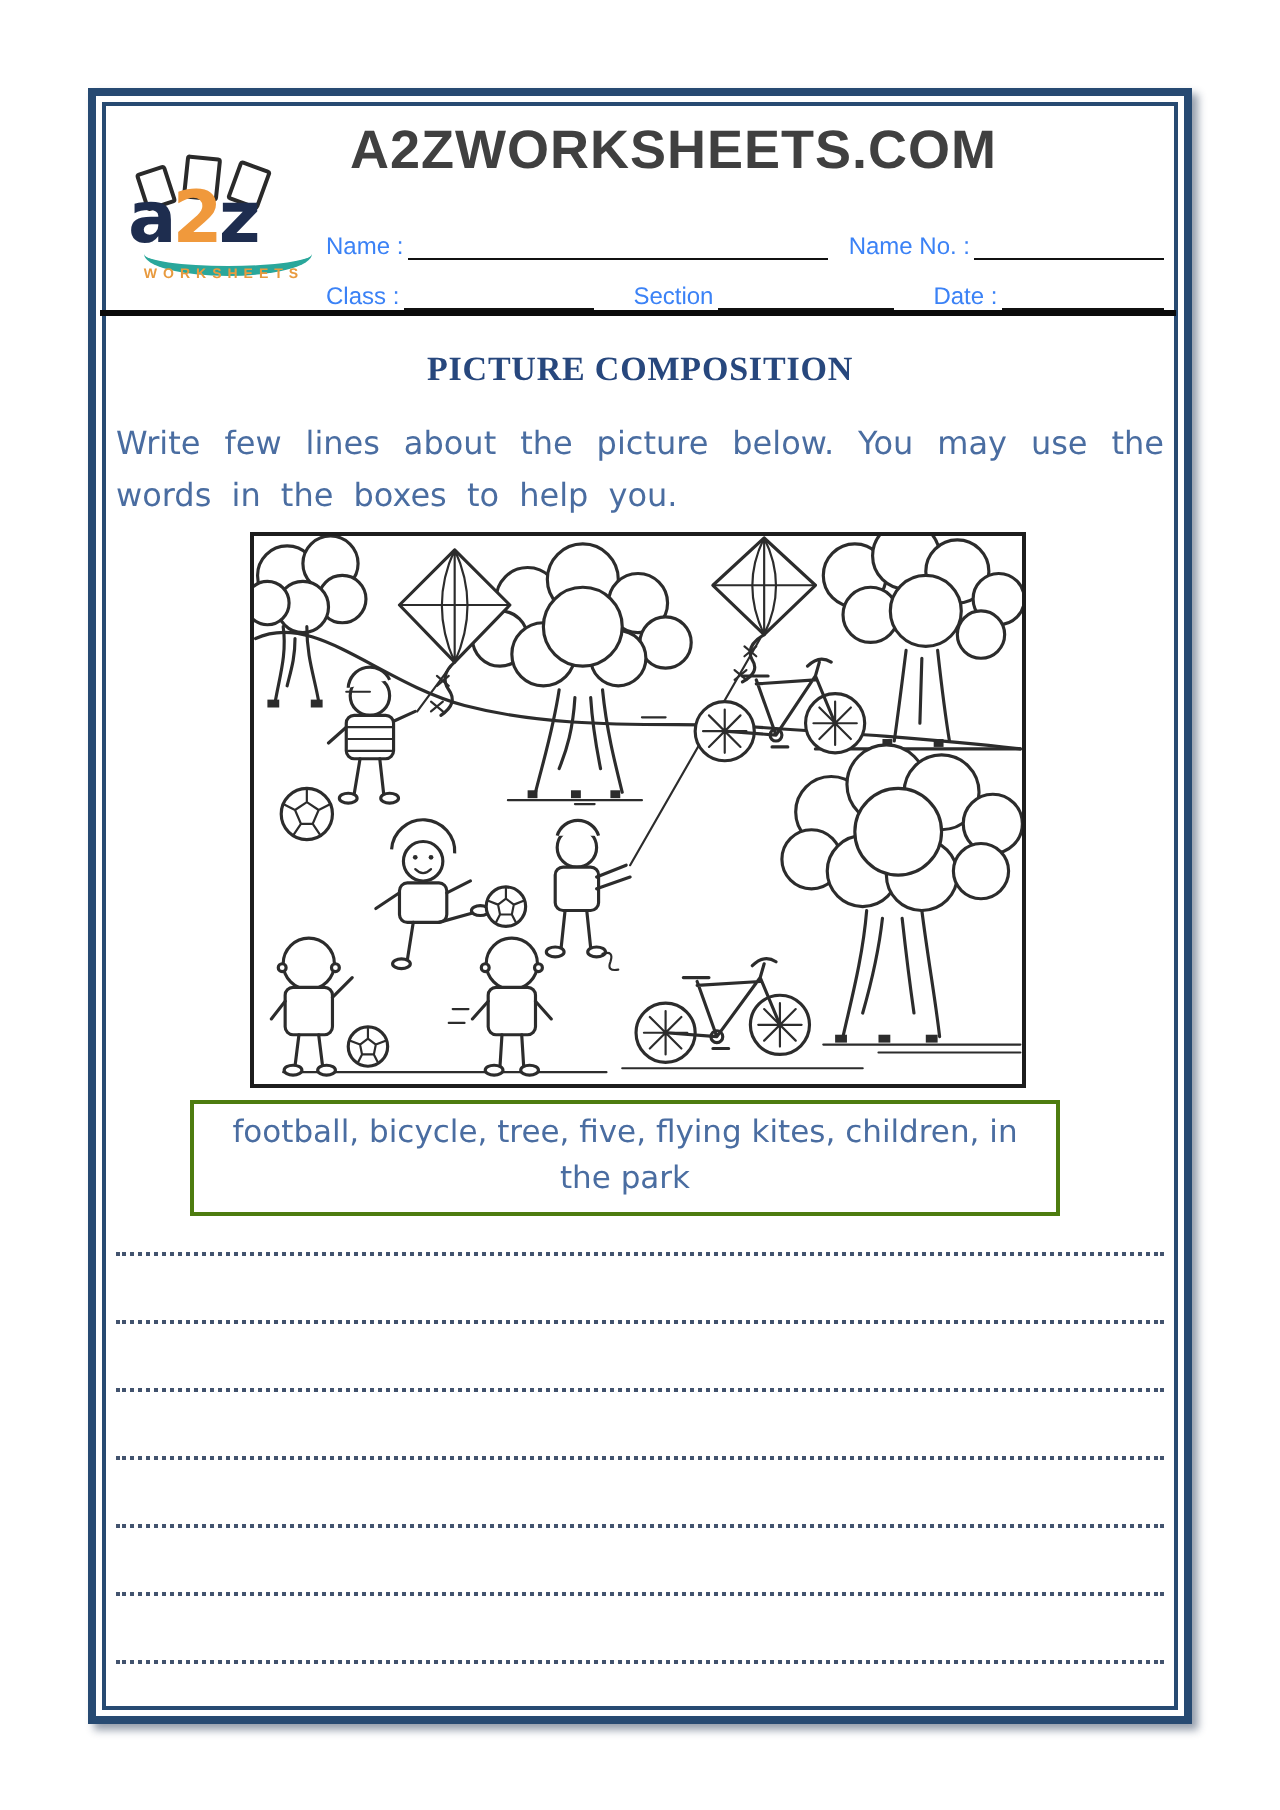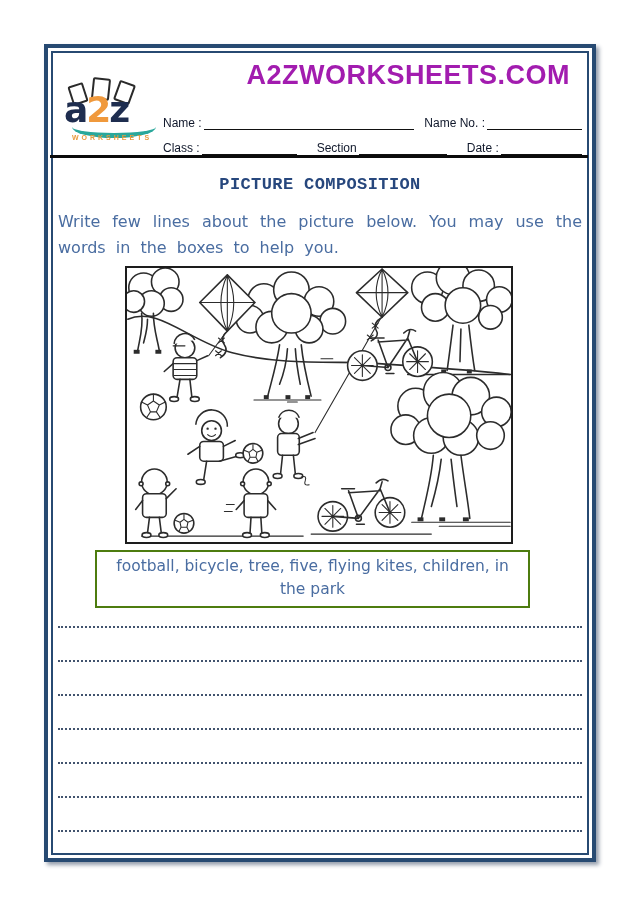--- a/index.html
+++ b/index.html
@@ -6,51 +6,51 @@
   html,body { width:640px; height:905px; background:#ffffff; font-family:"Liberation Sans", sans-serif; }
   .page { position:relative; width:640px; height:905px; background:#fff; overflow:hidden; }
 
   
   .frame-outer { position:absolute; left:44px; top:44px; width:552px; height:818px;
     border:4px solid #274a72; padding:3px; background:#fff;
     box-shadow:3px 3px 4px rgba(20,40,70,.45); }
   .frame-inner { width:100%; height:100%; border:2px solid #274a72; }
 
   
-  .hdr-title { position:absolute; left:175px; top:60px; width:395px; text-align:right;
-    font-size:27px; font-weight:bold; color:#a21caf; letter-spacing:.5px; }
+  .hdr-title { position:absolute; left:175px; top:60px; width:395px; text-align:left;
+    font-size:27px; font-weight:bold; color:#404040; letter-spacing:.5px; }
 
   
   .logo { position:absolute; left:58px; top:76px; width:108px; height:82px; }
   .paper { position:absolute; background:#fff; border:2px solid #2a2a2a; border-radius:2px; }
   .p1 { left:12px; top:8px; width:16px; height:20px; transform:rotate(-18deg); }
   .p2 { left:34px; top:2px; width:18px; height:22px; transform:rotate(6deg); }
   .p3 { left:58px; top:6px; width:17px; height:21px; transform:rotate(20deg); }
   .swoosh { position:absolute; left:14px; top:40px; width:84px; height:22px;
     border-radius:50%; border-bottom:5px solid #2aa79b; }
   .logo-text { position:absolute; left:6px; top:16px; font-size:36px; font-weight:bold;
     font-family:"DejaVu Sans", sans-serif; line-height:1; letter-spacing:-2px; }
   .lt-navy { color:#1e2d4f; } .lt-orange { color:#f0993c; }
   .logo-sub { position:absolute; left:2px; top:58px; width:104px; text-align:center;
     font-size:7px; font-weight:bold; color:#e89a3e; letter-spacing:3px; }
 
   
-  .form-rows { position:absolute; left:163px; top:110px; width:419px; font-size:12px; color:#0f172a; }
+  .form-rows { position:absolute; left:163px; top:110px; width:419px; font-size:12px; color:#3b82f6; }
   .frow { display:flex; align-items:flex-end; height:20px; margin-bottom:5px; }
   .flabel { white-space:nowrap; padding-right:2px; }
   .fline { border-bottom:1px solid #111; height:14px; }
   .grow { flex:1 1 auto; }
   .w95 { width:95px; } .w88 { width:88px; }
   .sp { width:10px; }
 
   .black-rule { position:absolute; left:50px; top:155px; width:538px; height:3px; background:#0b0b0b; }
 
   .sheet-heading { position:absolute; left:44px; top:175px; width:552px; text-align:center;
     font-size:17px; font-weight:bold; color:#27477d; letter-spacing:.4px;
-    font-family:Liberation Mono, monospace; }
+    font-family:Liberation Serif, serif; }
 
   .hand { font-family:cursive, "DejaVu Sans", sans-serif; color:#4a6da1; }
   .instruction { position:absolute; left:58px; top:209px; width:524px; font-size:16px;
     line-height:1.6; text-align:justify; word-spacing:5px; }
 
   
   .pic-frame { position:absolute; left:125px; top:266px; width:388px; height:278px;
     border:2px solid #1d1d1d; background:#fff; }
   .pic-frame svg { display:block; width:100%; height:100%; }
   .ln { fill:none; stroke:#2c2c2c; stroke-width:1.6; stroke-linecap:round; stroke-linejoin:round; }

